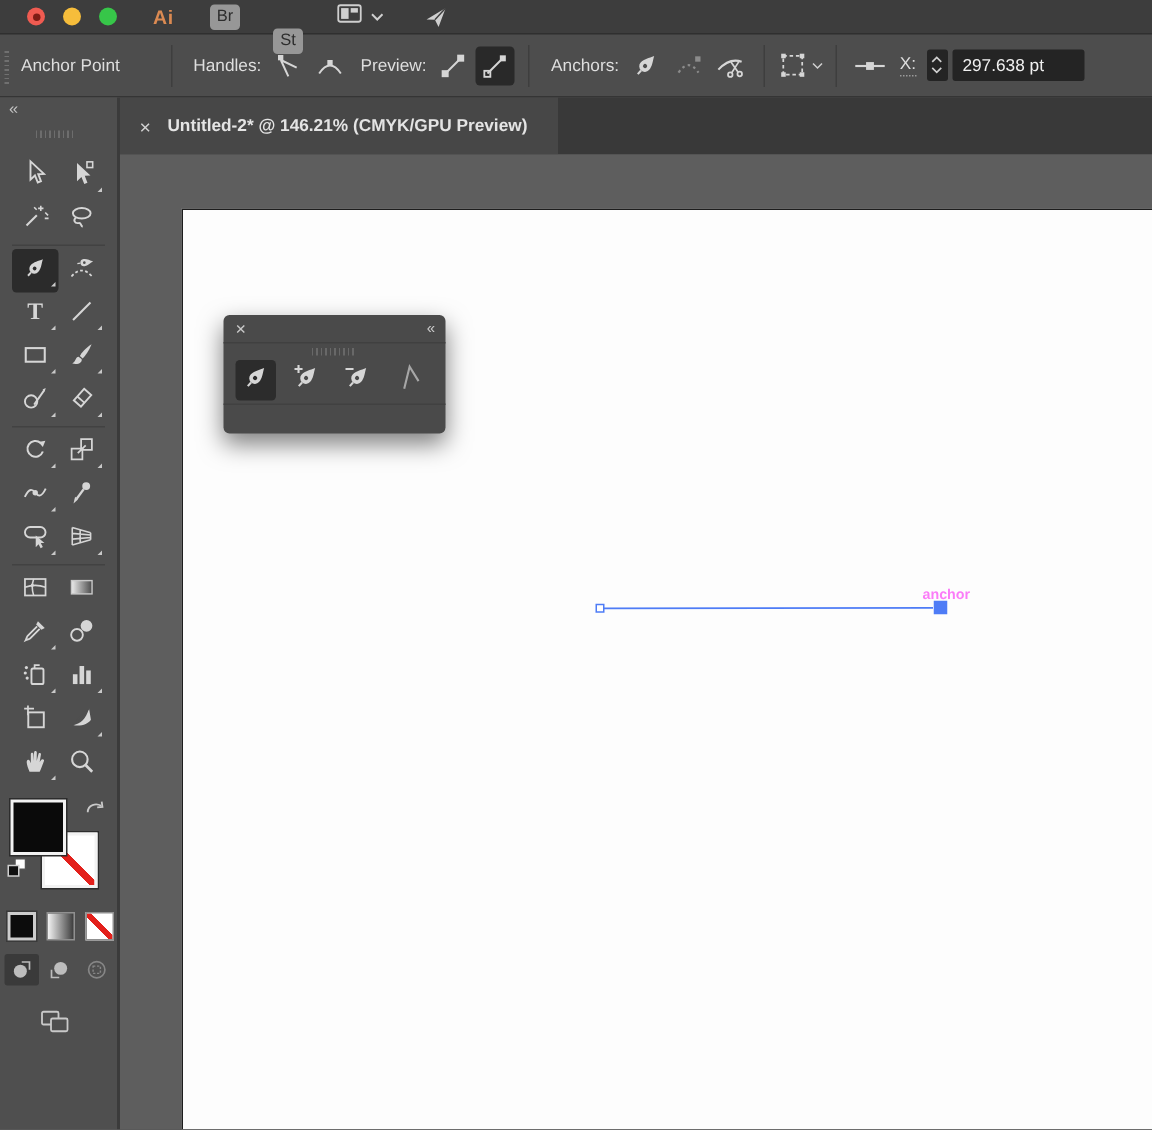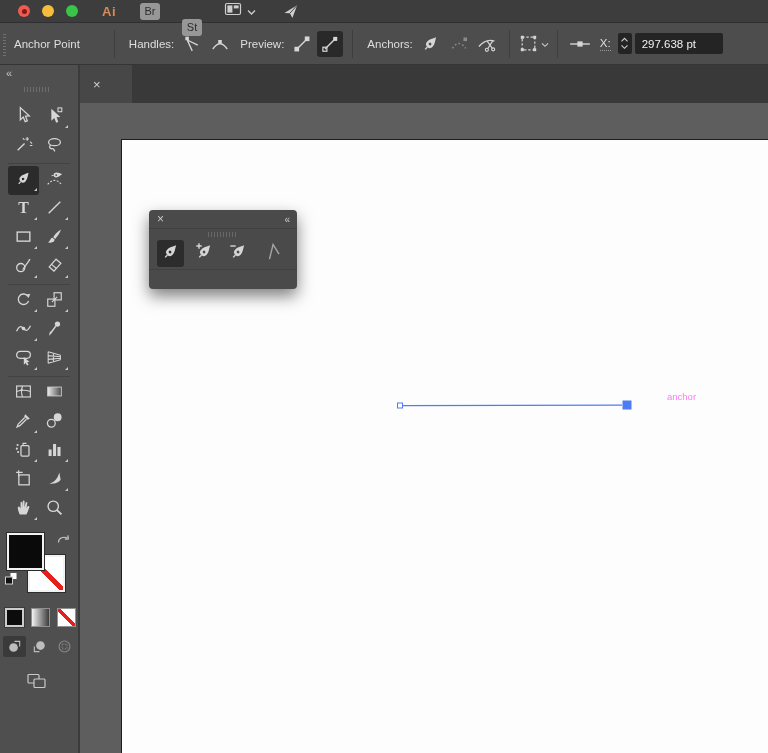--- a/index.html
+++ b/index.html
@@ -98,21 +98,21 @@
   .pp-collapse { cursor:pointer; letter-spacing:-1px; font-size:10px; }
   .pp-grip { width:30px; height:5px; margin:3px auto 2px;
              background:repeating-linear-gradient(90deg,#686868 0 1px, transparent 1px 3px); }
   .pp-tools { display:flex; gap:7px; padding:1px 8px 0; border-bottom:1px solid #414141; height:31px; }
   .pp-tool { width:27px; height:27px; display:flex; align-items:center; justify-content:center;
              border-radius:3px; cursor:default; }
   .pp-tool.selected { background:#2c2c2c; }
 
   
   .path-overlay { position:absolute; left:312px; top:294px; z-index:3; }
-  .annotation { position:absolute; left:587px; top:288px; font-size:9.5px; z-index:3; }
+  .annotation { position:absolute; left:535px; top:288px; font-size:9.5px; z-index:3;font-weight:bold; }
 </style>
 </head>
 <body>
 
 <div class="app">
 
   <div class="titlebar">
     <div class="traffic">
       <span class="tl red">
           <span class="dot"></span>
@@ -476,20 +476,21 @@
             <rect x="2" y="2.5" width="11" height="8.5" rx="1" fill="none" stroke="#c9c9c9" stroke-width="1.2"></rect>
             <rect x="8" y="7" width="11" height="8.5" rx="1" fill="#4f4f4f" stroke="#c9c9c9" stroke-width="1.2"></rect>
           </svg>
       </div>
     </div>
 
     <div class="right">
       <div class="tabstrip">
         <div class="tab">
           <span class="tab-close">×</span>
+          <span>Untitled-2* @ 146.21% (CMYK/GPU Preview)</span>
         </div>
       </div>
 
       <div class="canvas">
         <div class="artboard"></div>
 
         <div class="pen-panel">
           <div class="pp-title">
             <span class="pp-close">×</span>
             <span class="pp-collapse">«</span>

